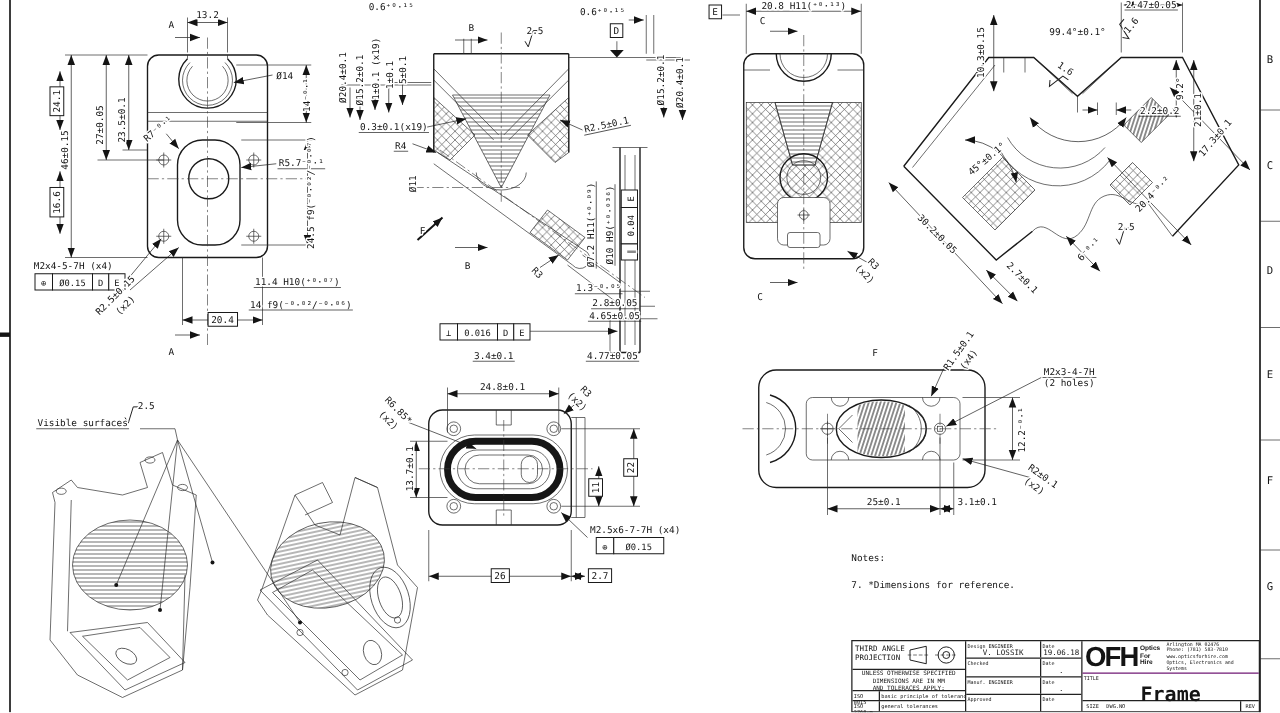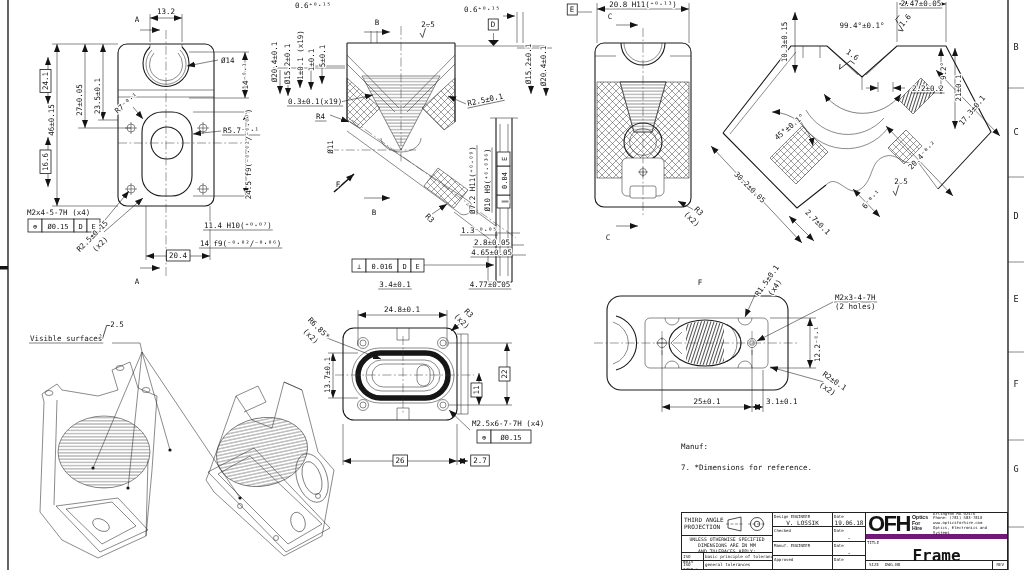--- a/index.html
+++ b/index.html
@@ -37,21 +37,21 @@
   .tb-std .desc{flex:1;padding:1px;white-space:nowrap;overflow:hidden;}
   .tb-c2{width:93px;border-right:1px solid #222;display:flex;flex-direction:column;}
   .tb-row{flex:1;display:flex;border-bottom:1px solid #222;}
   .tb-row:last-child{border-bottom:none;}
   .cell{position:relative;}
   .cell.lab{width:60px;border-right:1px solid #222;}
   .cell.date{flex:1;}
   .mini{font-size:4px;position:absolute;left:1px;top:1px;white-space:nowrap;}
   .val{font-size:6px;text-align:center;margin-top:6px;white-space:nowrap;}
   .tb-c4{flex:1;display:flex;flex-direction:column;}
-  .tb-logo{height:26px;border-bottom:5px solid #701a75;display:flex;align-items:center;padding:0 2px;}
+  .tb-logo{height:26px;border-bottom:1px solid #701a75;display:flex;align-items:center;padding:0 2px;}
   .ofh{font-family:"Liberation Sans",sans-serif;font-weight:bold;font-size:22px;letter-spacing:-1.5px;line-height:1;}
   .ofh-name{display:flex;flex-direction:column;font-family:"Liberation Sans",sans-serif;
             font-weight:bold;font-size:5.2px;line-height:1.05;margin-left:2px;}
   .addr{display:flex;flex-direction:column;font-size:3.9px;line-height:1.2;margin-left:5px;}
   .tb-title{height:22px;border-bottom:1px solid #222;position:relative;}
   .tb-title .big{font-size:16px;font-weight:bold;text-align:center;margin-top:7px;}
   .tb-size{flex:1;display:flex;font-size:4.2px;align-items:flex-start;}
   .tb-size span{padding:1px 3px;}
   .tb-size .revl{margin-left:auto;border-left:1px solid #222;height:100%;}
 </style>
@@ -642,21 +642,21 @@
           <text x="30" y="341" text-anchor="start">Visible surfaces</text>
           <line x1="29" x2="103.25" y1="343" y2="343" class="dim"></line>
         </g>
         <g>
           <text x="117" y="327" text-anchor="middle">2.5</text>
         </g>
       </g>
 </svg>
 
 <div class="notes">
-  <div class="nh">Manuf:</div>
+  <div class="nh">Notes:</div>
   <div>7. *Dimensions for reference.</div>
 </div>
 
 <div class="tb">
   <div class="tb-c1">
     <div class="tb-proj">
       <div class="tb-proj-text">
         <span>THIRD ANGLE</span><br>
         <span>PROJECTION</span>
       </div>

